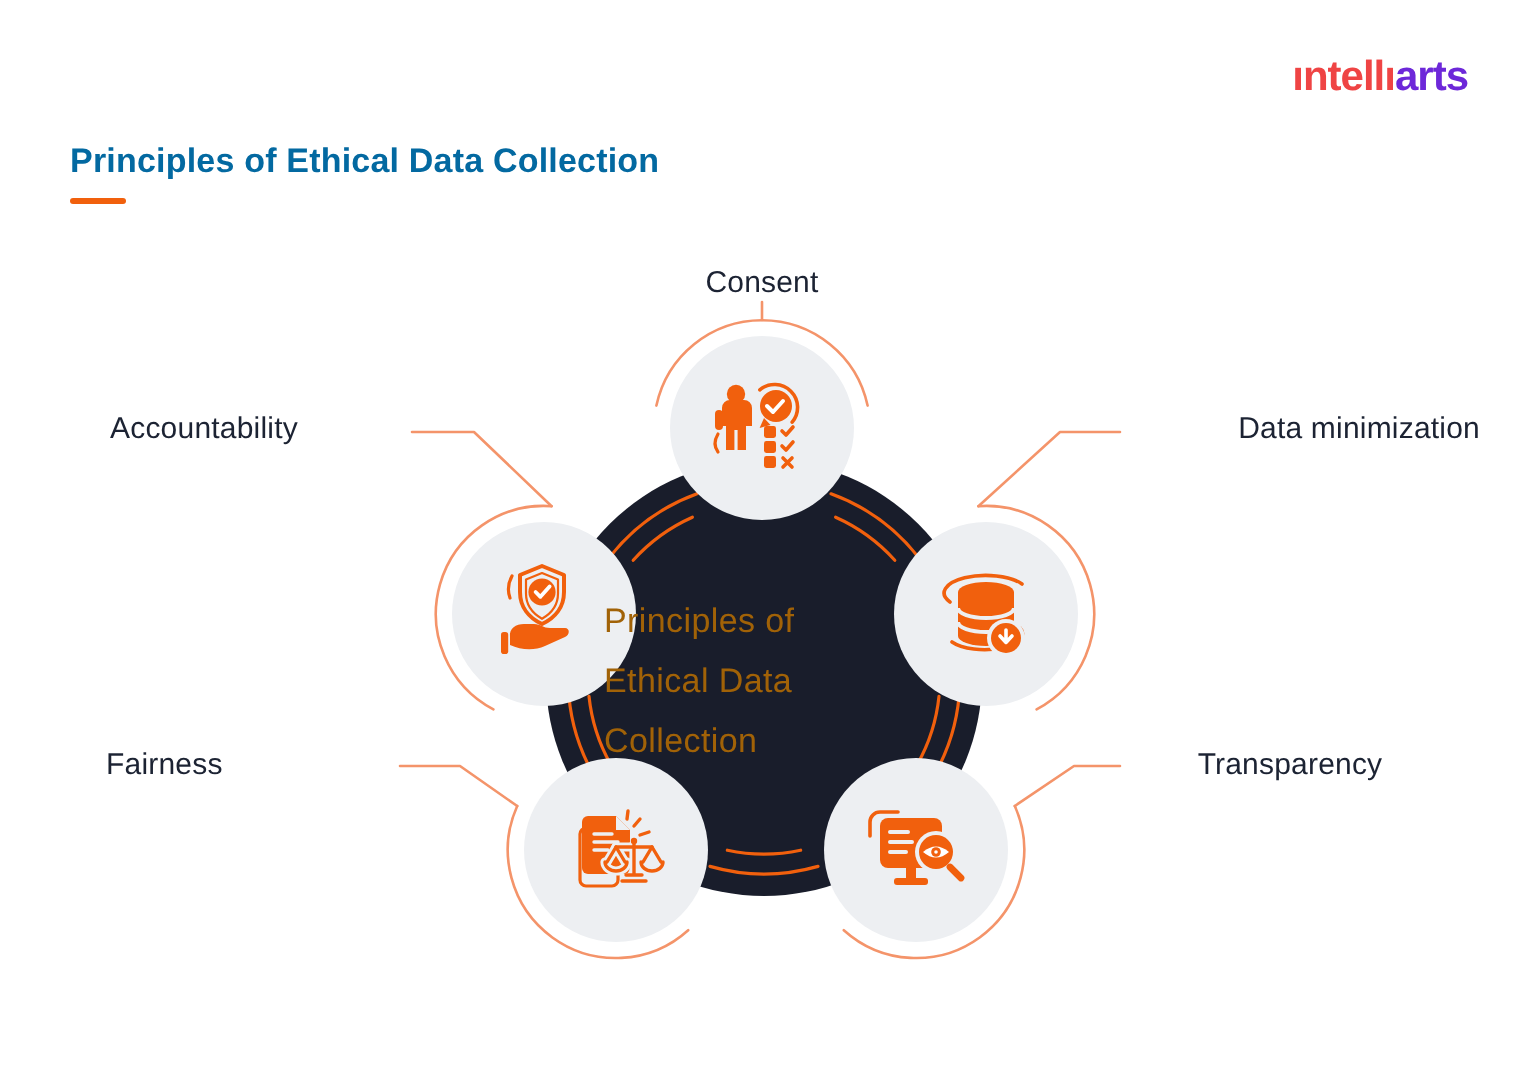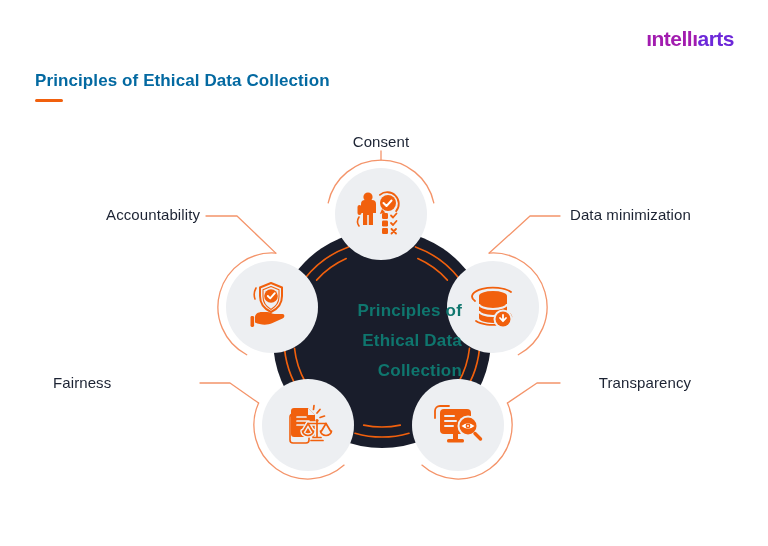--- a/index.html
+++ b/index.html
@@ -4,38 +4,38 @@
 <style>
   html,body{margin:0;padding:0;}
   body{
     width:768px;height:546px;background:#ffffff;overflow:hidden;position:relative;
     font-family:"Liberation Sans",sans-serif;
   }
   .logo{
     position:absolute;top:27px;right:34px;font-size:21px;font-weight:700;
     letter-spacing:-0.5px;white-space:nowrap;
   }
-  .logo .p1{color:#a21caf;}
+  .logo .p1{color:#ef4444;}
   .logo .p2{color:#6d28d9;}
   .title-block{position:absolute;left:35px;top:71px;}
   .title{font-size:17px;font-weight:600;color:#0369a1;letter-spacing:0.1px;}
   .title-dash{width:28px;height:3px;background:#F1600D;border-radius:2px;margin-top:8px;}
   .diagram{position:absolute;left:0;top:0;width:768px;height:546px;padding-left:16px;}
   .diagram svg{position:absolute;left:0;top:0;}
   .node-label{
     position:absolute;font-size:15px;font-weight:500;color:#1C2333;letter-spacing:0.1px;
   }
   .lbl-consent{left:301px;top:133px;width:160px;text-align:center;}
-  .lbl-accountability{left:55px;top:206px;width:145px;text-align:right;}
-  .lbl-datamin{left:570px;top:206px;width:170px;text-align:left;}
+  .lbl-accountability{left:55px;top:206px;width:145px;text-align:left;}
+  .lbl-datamin{left:570px;top:206px;width:170px;text-align:right;}
   .lbl-fairness{left:53px;top:374px;width:140px;}
   .lbl-transparency{left:570px;top:374px;width:150px;text-align:center;}
   .center-text{
-    position:absolute;left:302px;top:296px;width:160px;text-align:right;
-    color:#0f766e;font-size:17px;font-weight:700;line-height:30px;letter-spacing:0.2px;
+    position:absolute;left:302px;top:296px;width:160px;text-align:left;
+    color:#a16207;font-size:17px;font-weight:400;line-height:30px;letter-spacing:0.2px;
   }
   .center-text span{display:block;}
 </style>
 </head>
 <body>
 
 <div class="logo">
   <span class="p1">ıntellı</span><span class="p2">arts</span>
 </div>
 

